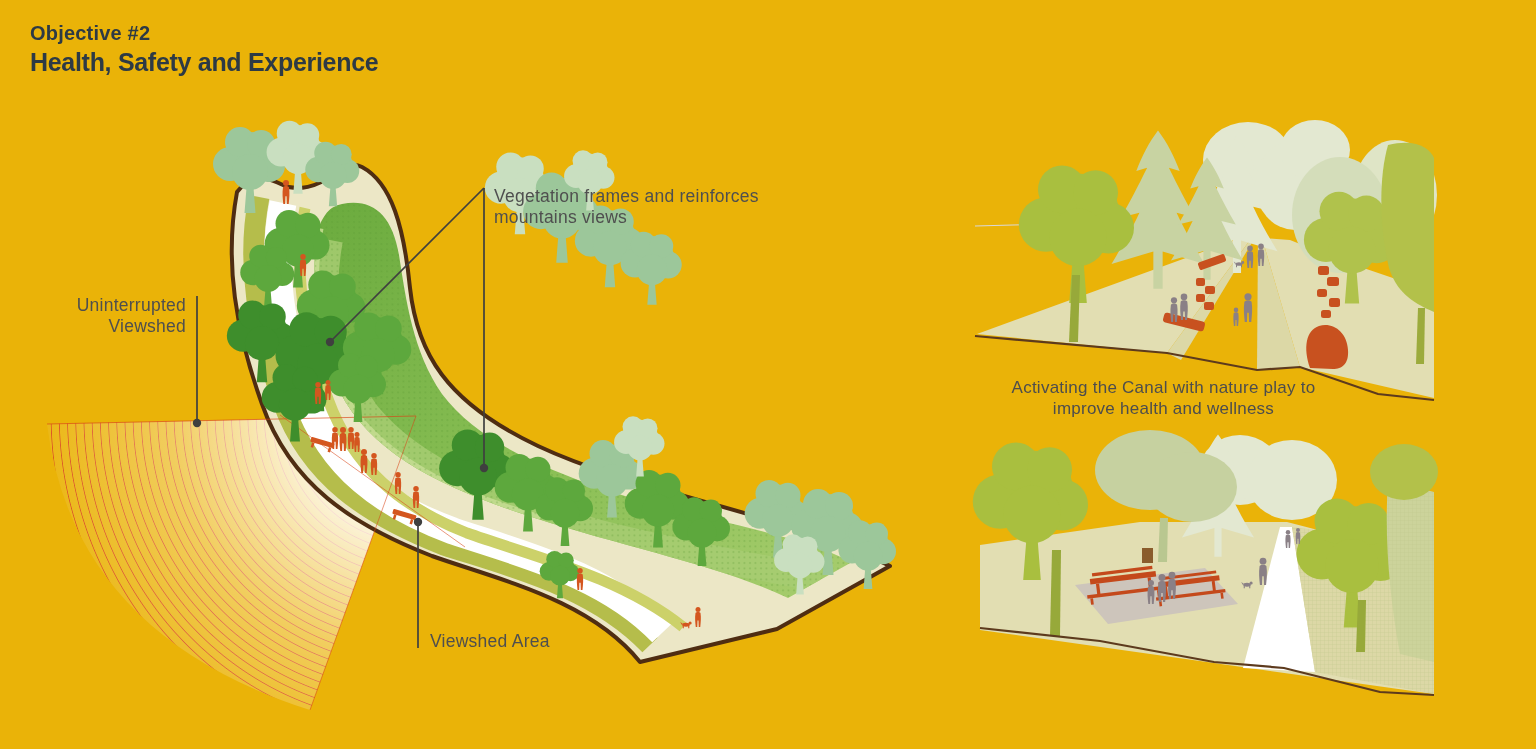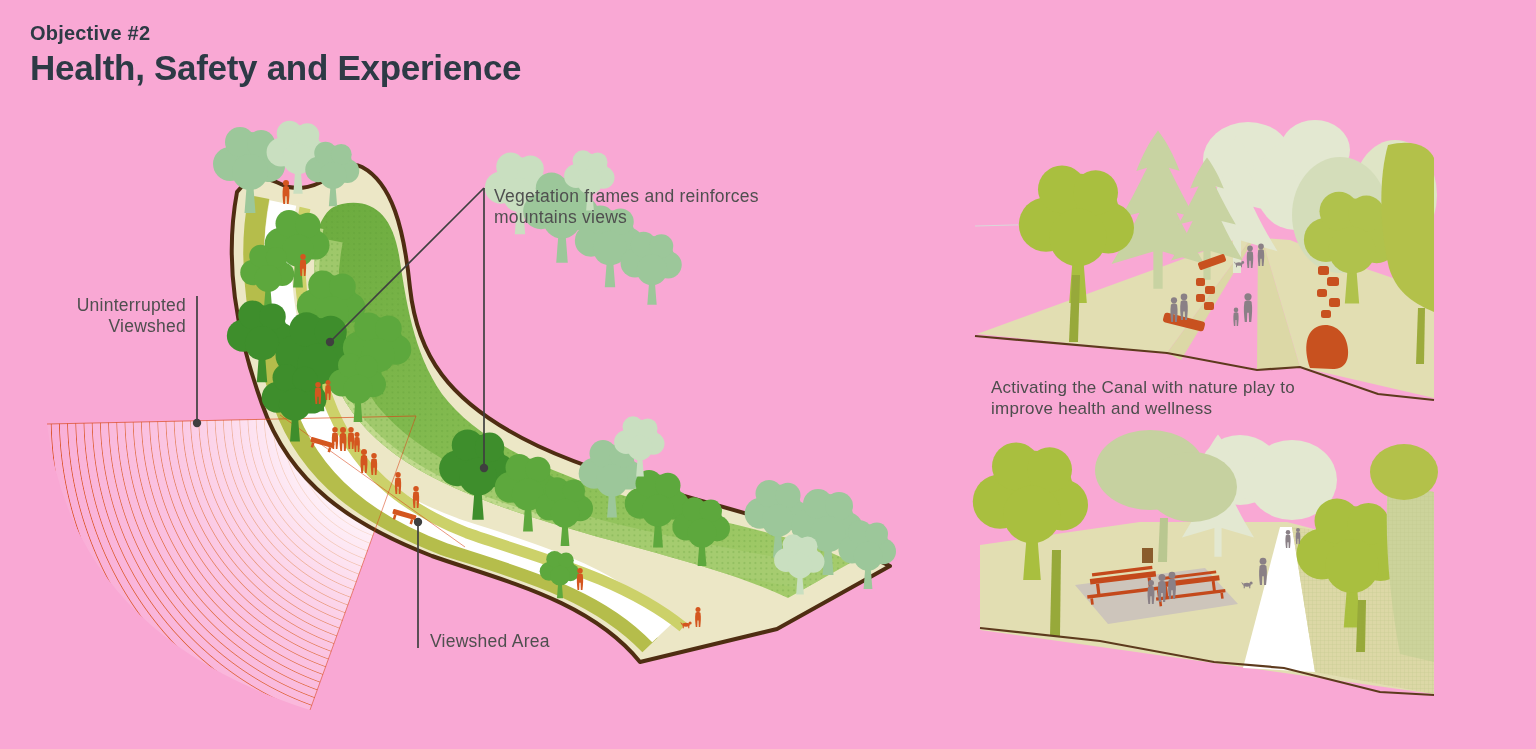--- a/index.html
+++ b/index.html
@@ -1,30 +1,30 @@
 <!DOCTYPE html>
 <html><head>
 <meta charset="utf-8">
 <style>
   html,body{margin:0;padding:0;background:#ffffff;}
   .stage{
     position:relative;width:1536px;height:749px;overflow:hidden;
-    background:#f9a8d4;font-family:"Liberation Sans",sans-serif;
+    background:#eab308;font-family:"Liberation Sans",sans-serif;
   }
   .header{position:absolute;left:30px;top:22px;}
   .kicker{font-size:20px;font-weight:bold;color:#2d3a45;letter-spacing:.2px;}
-  .title{font-size:35px;font-weight:bold;color:#2d3a45;letter-spacing:-.3px;margin-top:3px;}
+  .title{font-size:25px;font-weight:bold;color:#2d3a45;letter-spacing:-.3px;margin-top:3px;}
   .art{position:absolute;left:0;top:0;}
   .note{
     position:absolute;font-size:17.5px;line-height:1.22;color:#4f4f4f;
     letter-spacing:.25px;font-weight:normal;
   }
   .note.right{text-align:right;}
   .caption{
-    position:absolute;font-size:17px;line-height:1.25;color:#4d4d4d;letter-spacing:.25px;
+    position:absolute;font-size:17px;line-height:1.25;color:#4d4d4d;letter-spacing:.25px;text-align:center;
   }
 </style>
 </head>
 <body>
 
 <div class="stage">
 
   <svg class="art" width="1536" height="749" viewBox="0 0 1536 749">
     <defs>
 

